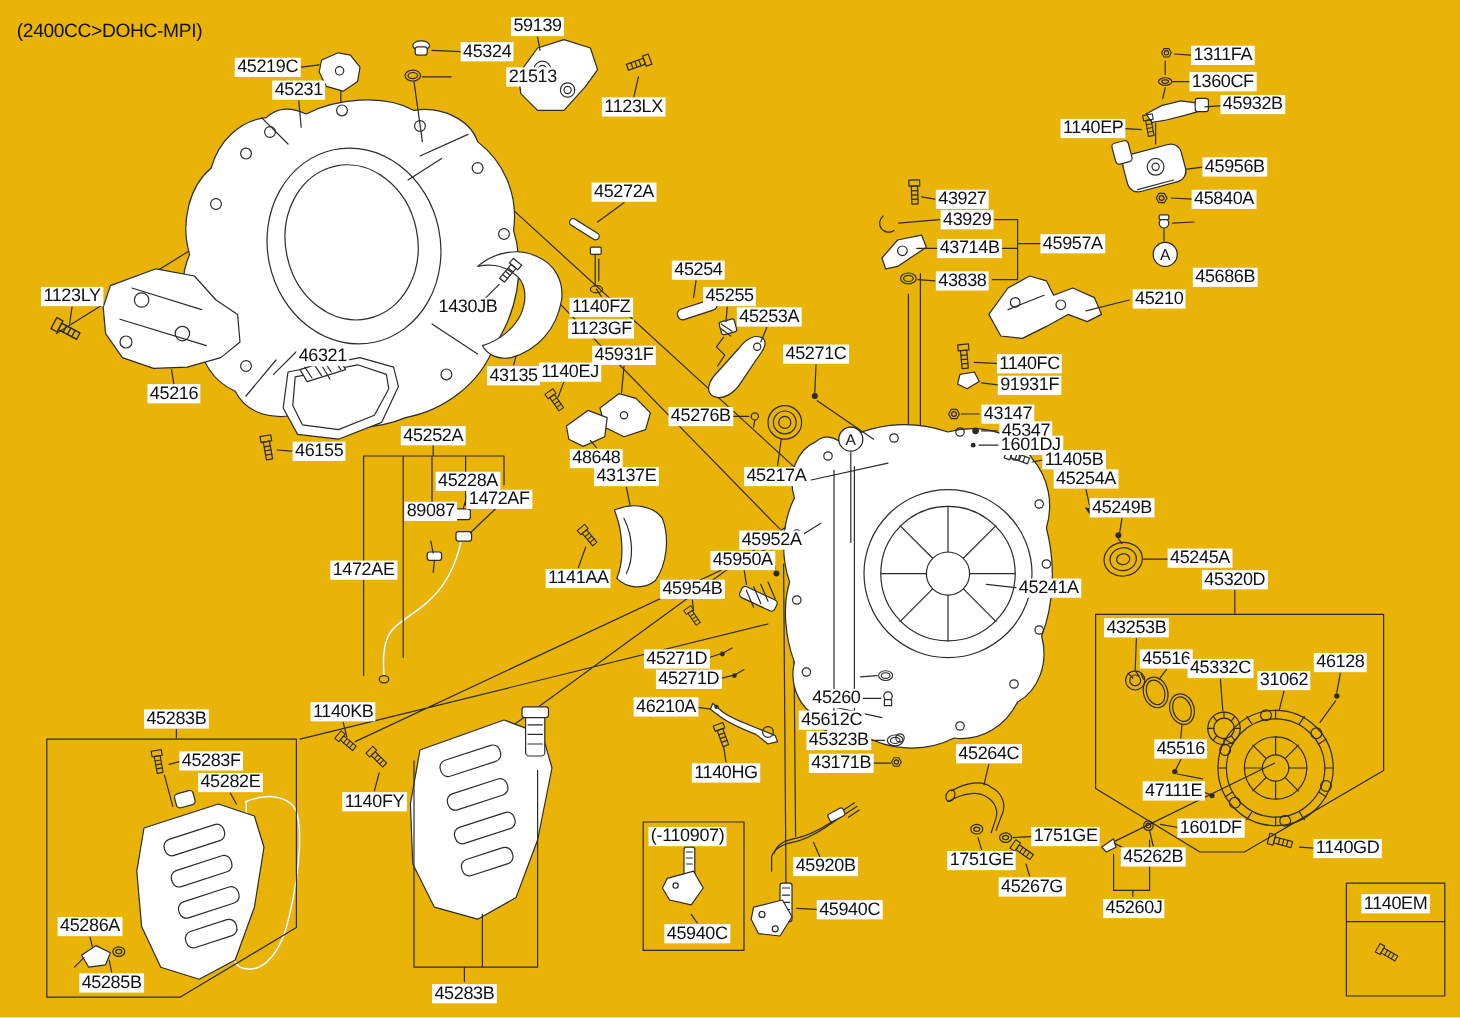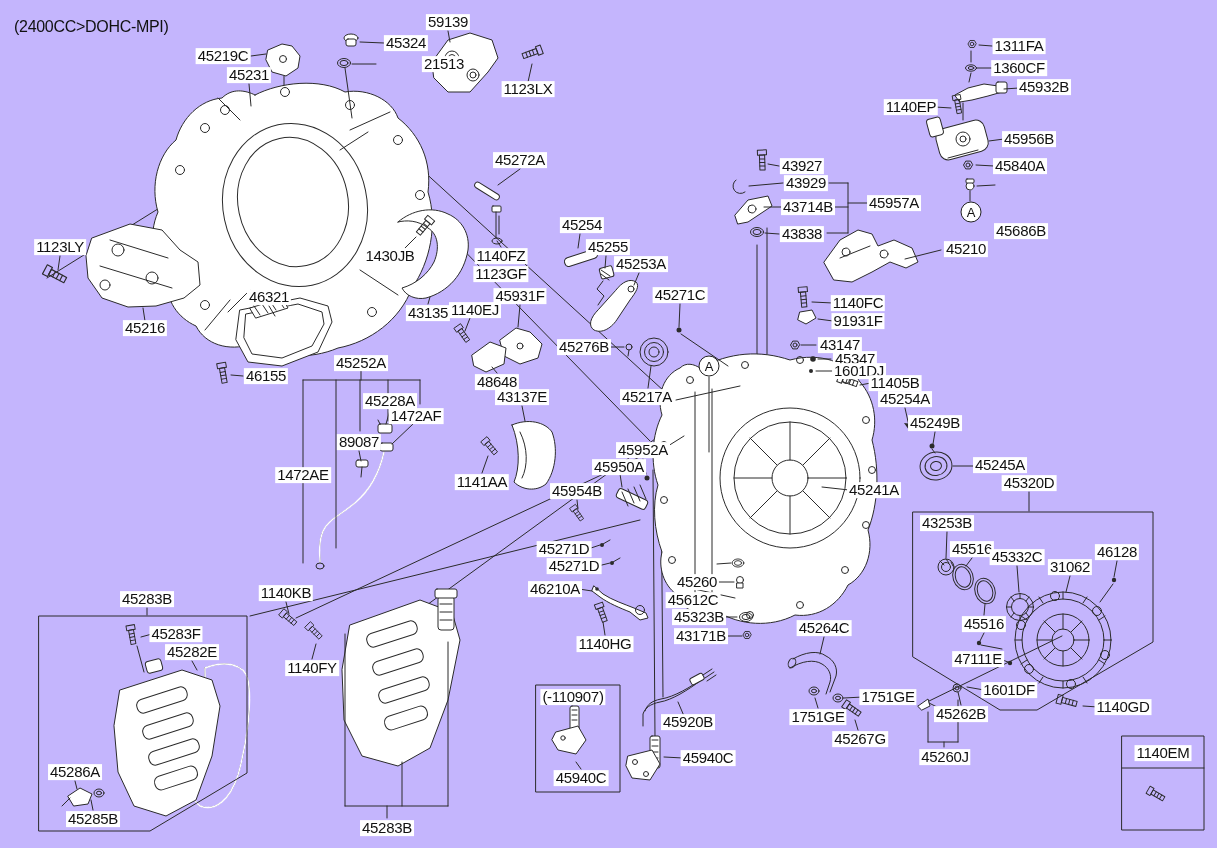--- a/index.html
+++ b/index.html
@@ -1,16 +1,16 @@
 <!DOCTYPE html>
 <html><head>
 <meta charset="utf-8">
 <style>
   html,body{margin:0;padding:0;background:#fff;}
-  .stage{position:relative;width:1217px;height:848px;background:#c4b5fd;overflow:hidden;
+  .stage{position:relative;width:1217px;height:848px;background:#eab308;overflow:hidden;
          font-family:"Liberation Sans", sans-serif;}
   .stage svg{position:absolute;left:0;top:0;}
   .diagram-title{position:absolute;left:14px;top:18px;font-size:16px;color:#111;
          letter-spacing:-0.3px;white-space:nowrap;}
   .part-label{position:absolute;transform:translate(-50%,-50%);font-size:15px;line-height:1.05;
          color:#111;background:#fff;padding:0 2px;white-space:nowrap;letter-spacing:-0.3px;}
   .circled-letter{position:absolute;transform:translate(-50%,-50%);width:19px;height:19px;
          border:1.5px solid #222;border-radius:50%;display:flex;align-items:center;
          justify-content:center;font-size:13px;color:#111;background:#fff;line-height:1;}
   #art *{stroke:#2b2b2b;fill:none;stroke-width:1;stroke-linecap:round;stroke-linejoin:round;}
@@ -432,21 +432,21 @@
       <div class="part-label" style="left: 641px; top: 264px;">45253A</div>
       <div class="part-label" style="left: 680px; top: 295px;">45271C</div>
       <div class="part-label" style="left: 584px; top: 347px;">45276B</div>
       <div class="part-label" style="left: 647px; top: 397px;">45217A</div>
       <div class="part-label" style="left: 643px; top: 450px;">45952A</div>
       <div class="part-label" style="left: 619px; top: 467px;">45950A</div>
       <div class="part-label" style="left: 577px; top: 491px;">45954B</div>
       <div class="part-label" style="left: 361px; top: 363px;">45252A</div>
       <div class="part-label" style="left: 390px; top: 401px;">45228A</div>
       <div class="part-label" style="left: 416px; top: 416px;">1472AF</div>
-      <div class="part-label" style="left: 359px; top: 442px;">89087</div>
+      <div class="part-label" style="left: 359px; top: 426px;">89087</div>
       <div class="part-label" style="left: 303px; top: 475px;">1472AE</div>
       <div class="part-label" style="left: 564px; top: 549px;">45271D</div>
       <div class="part-label" style="left: 574px; top: 566px;">45271D</div>
       <div class="part-label" style="left: 555px; top: 589px;">46210A</div>
       <div class="part-label" style="left: 605px; top: 644px;">1140HG</div>
       <div class="part-label" style="left: 693px; top: 564px; margin-top: 36px;">45612C</div>
       <div class="part-label" style="left: 697px; top: 582px;">45260</div>
       <div class="part-label" style="left: 699px; top: 617px;">45323B</div>
       <div class="part-label" style="left: 701px; top: 636px;">43171B</div>
       <div class="part-label" style="left: 802px; top: 166px;">43927</div>

